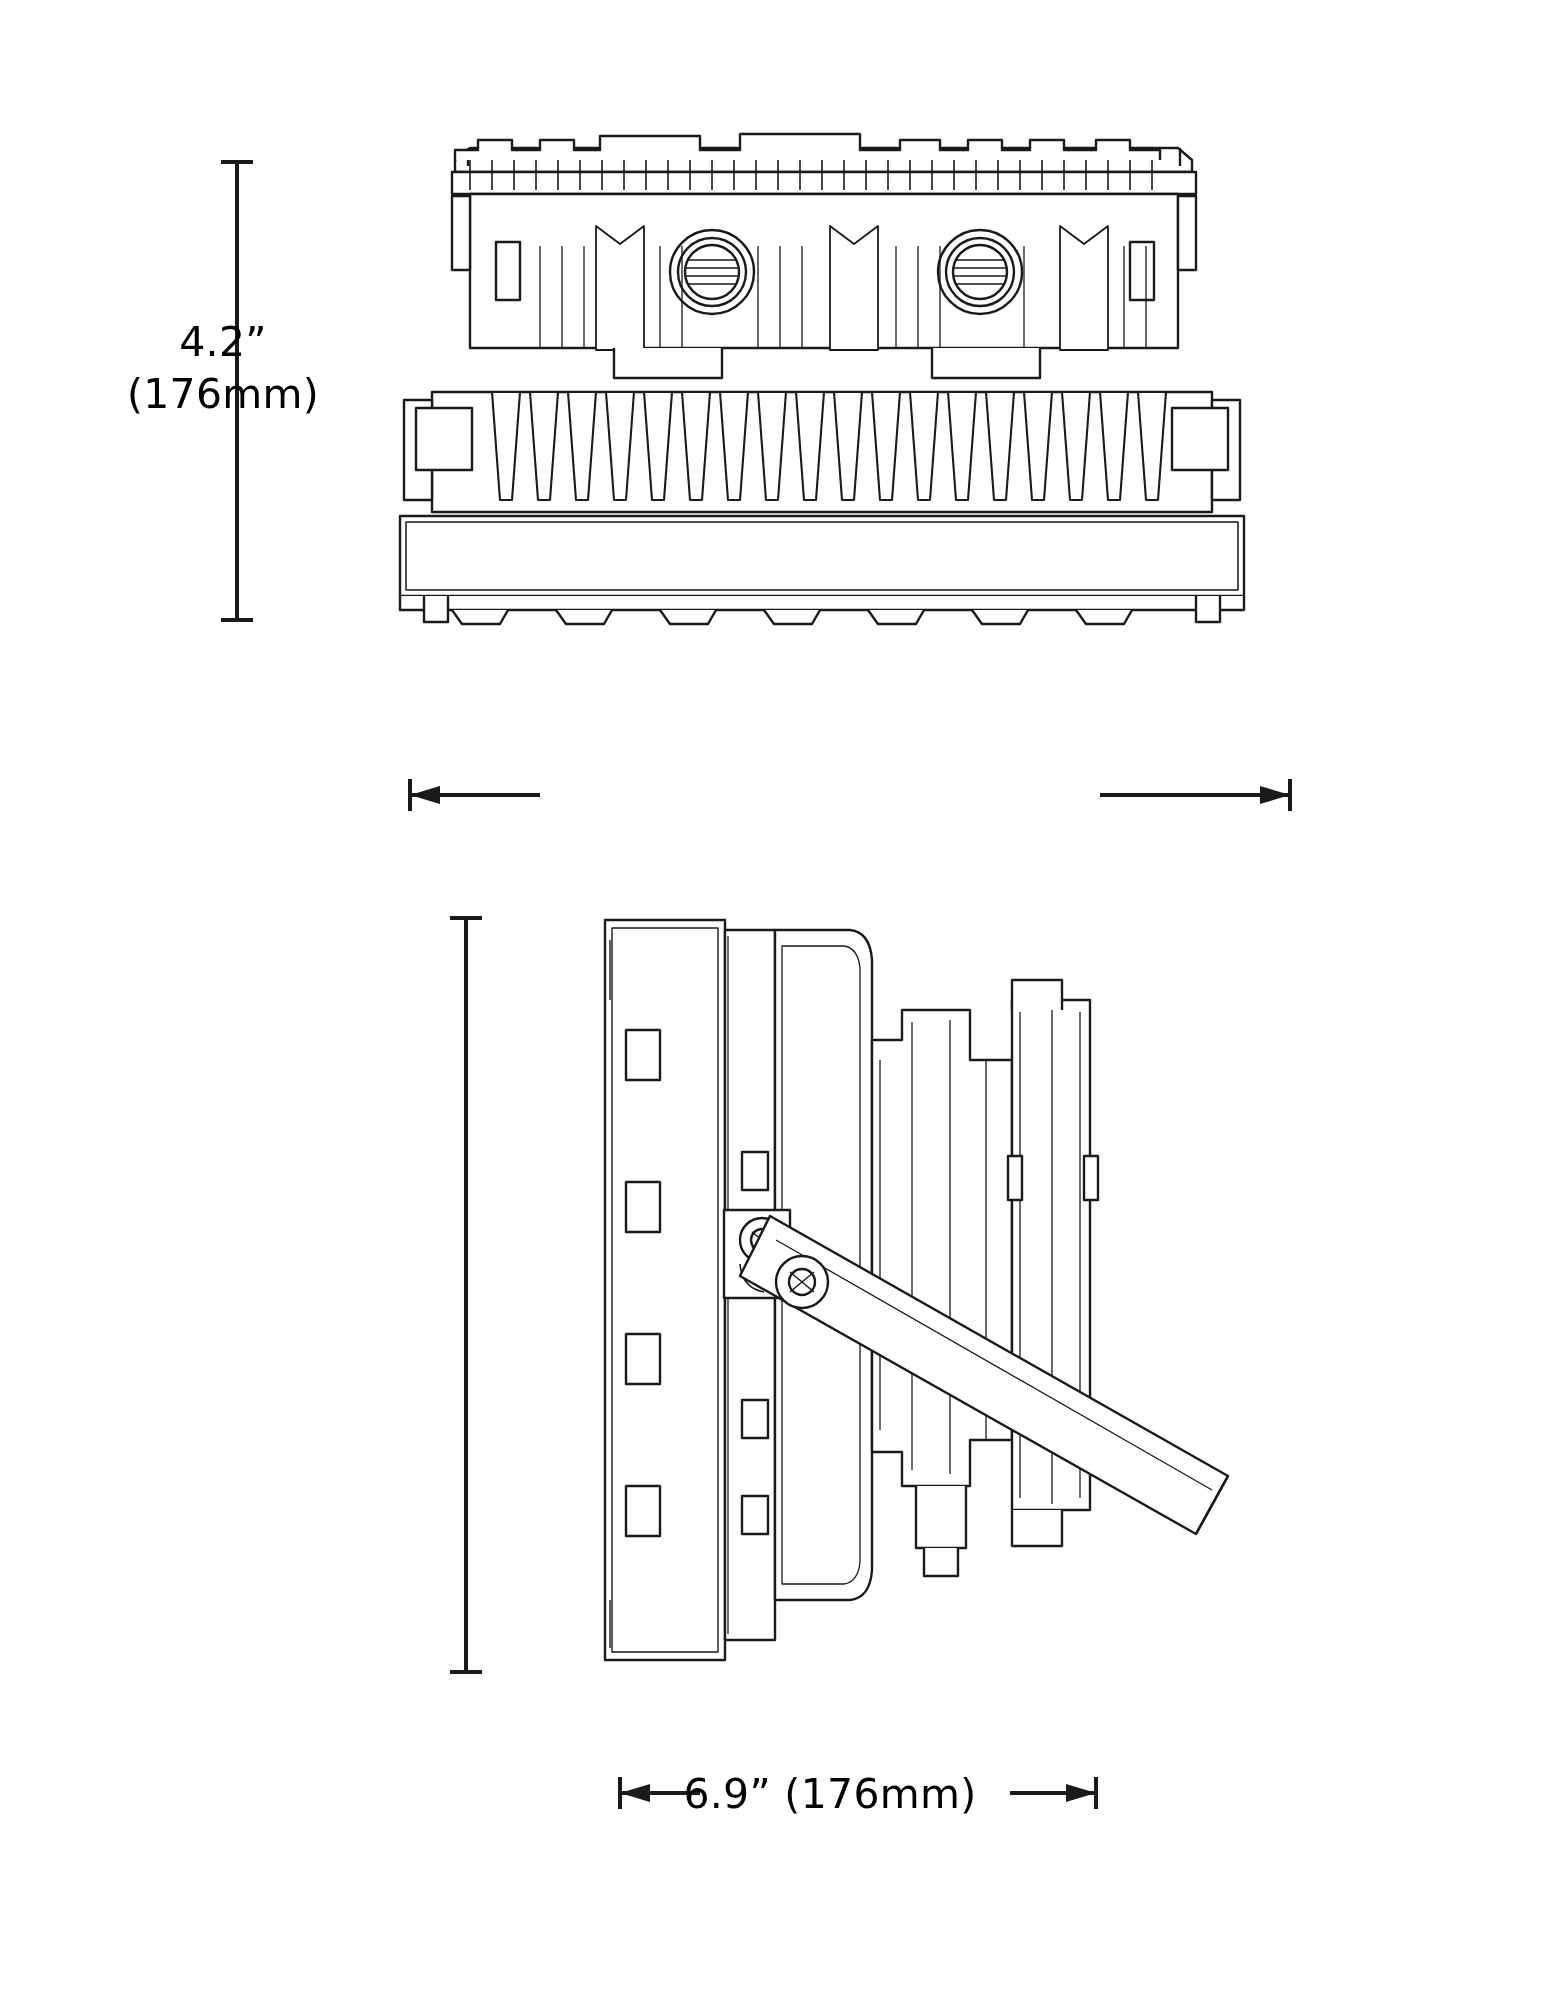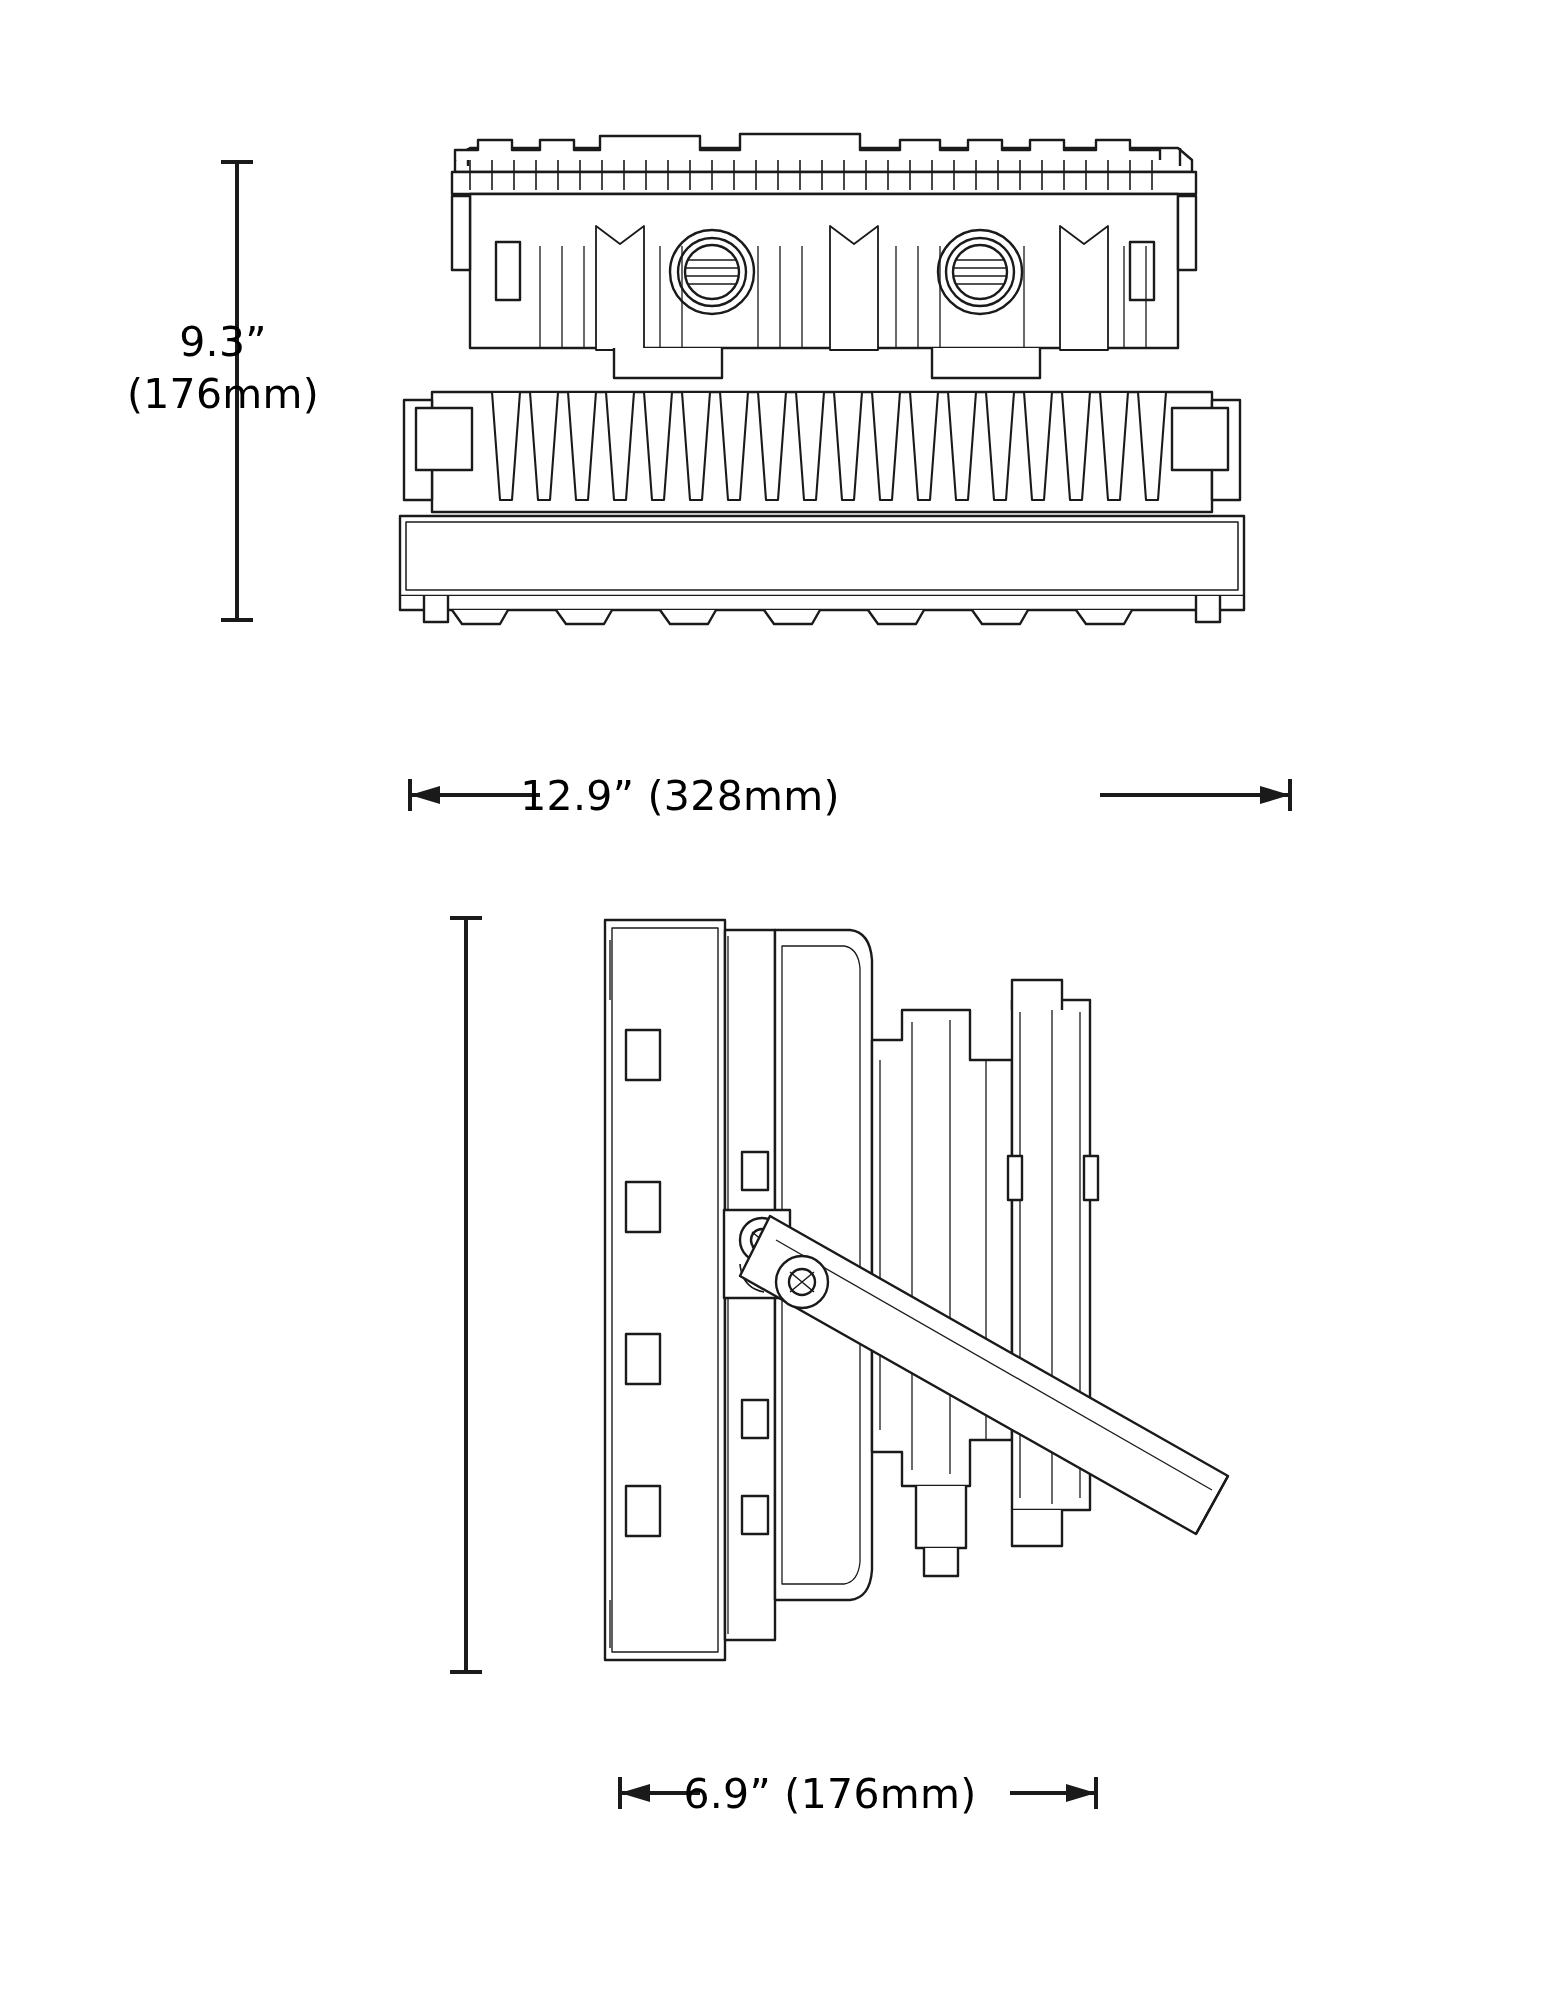--- a/index.html
+++ b/index.html
@@ -250,21 +250,20 @@
       <line x1="620" y1="1793" x2="700" y2="1793"></line>
       <line x1="1010" y1="1793" x2="1096" y2="1793"></line>
       <polygon points="620,1793 650,1784 650,1802" stroke="none"></polygon>
       <polygon points="1096,1793 1066,1784 1066,1802" stroke="none"></polygon>
       <line x1="620" y1="1777" x2="620" y2="1809"></line>
       <line x1="1096" y1="1777" x2="1096" y2="1809"></line>
     </g>
 
   </svg>
 
-  <div class="dim-label" id="dim-height-top-label">9.3”
+  <div class="dim-label" id="dim-height-top-label">4.2”
 (176mm)</div>
 
-  <div class="dim-label" id="dim-width-top-label">12.9” (328mm)</div>
 
 
   <div class="dim-label" id="dim-width-bottom-label">6.9” (176mm)</div>
 
 </div>
 
 </body></html>

